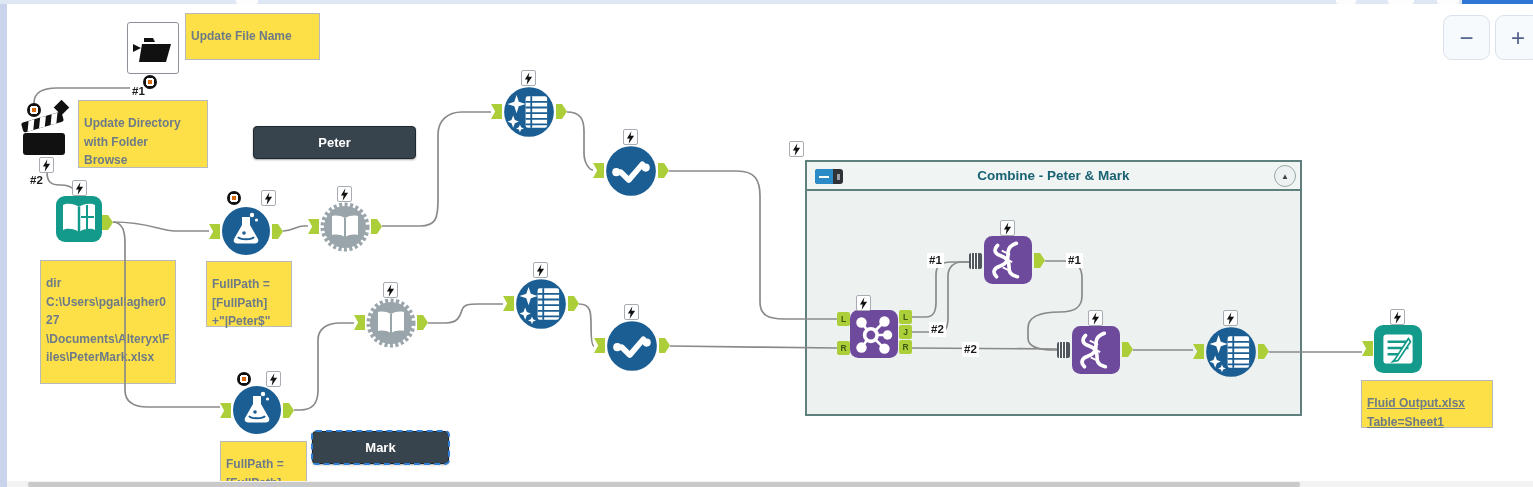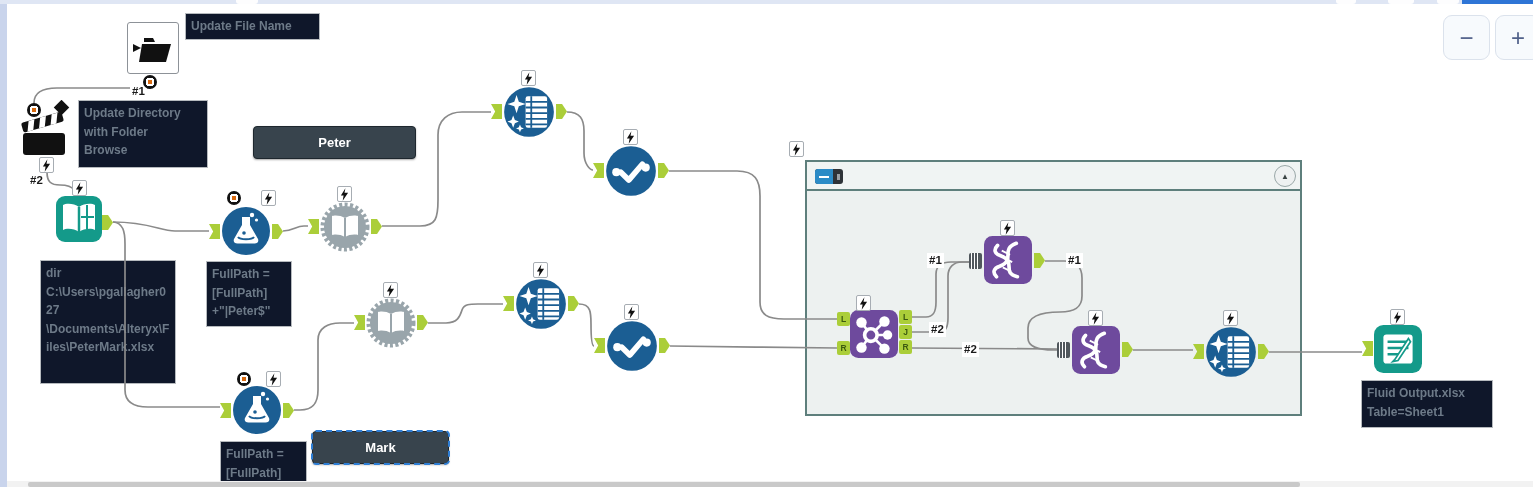--- a/index.html
+++ b/index.html
@@ -26,22 +26,22 @@
   .tc-header{position:absolute;left:0;top:0;right:0;height:29px;background:#f0f4f3;border-bottom:2px solid var(--container-border);}
   .tc-title{position:absolute;left:0;right:0;top:6px;text-align:center;font-weight:bold;font-size:13.5px;color:#186272;}
   .tc-toggle{position:absolute;left:8px;top:7px;width:28px;height:15px;border-radius:3px;overflow:hidden;background:#2e3338;}
   .tc-toggle::before{content:"";position:absolute;left:0;top:0;width:18px;height:15px;background:#2b8bc6;}
   .tc-toggle::after{content:"";position:absolute;left:4px;top:6.5px;width:10px;height:2.5px;background:#fff;}
   .tc-knob{position:absolute;right:3px;top:4.5px;width:3px;height:6px;background:#9aa0a5;}
   .tc-collapse{position:absolute;right:4px;top:3px;width:22px;height:22px;border-radius:50%;
      border:1.5px solid #9aa8a8;background:#eef1f1;display:flex;align-items:center;justify-content:center;
      font-size:8px;color:#3a4444;}
   
-  .ann{background:#0f172a;border:1px solid #b6babe;color:var(--ann-text);font-weight:700;font-size:12px;
-     line-height:1.55;padding:3px 5px;white-space:pre-wrap;word-break:break-all;z-index:2;}
+  .ann{background:#fde047;border:1px solid #b6babe;color:var(--ann-text);font-weight:700;font-size:12px;
+     line-height:1.55;padding:13px 5px;white-space:pre-wrap;word-break:break-all;z-index:2;}
   
   .comment{background:var(--comment-bg);border:1px solid #1e272e;border-radius:4px;color:#fff;
      font-weight:bold;font-size:13px;display:flex;align-items:center;justify-content:center;
      box-shadow:0 1px 2px rgba(0,0,0,.35);z-index:5;}
   .comment.selected{outline:2px dashed var(--selection);outline-offset:-1px;}
   
   svg.wires{left:0;top:0;width:1533px;height:487px;z-index:3;pointer-events:none;}
   svg.wires path{fill:none;stroke:var(--wire);stroke-width:1.7px;}
   
   .clabel{background:#fff;padding:0 2px;font-weight:700;font-size:11.5px;color:#1a1a1a;z-index:4;line-height:15px;}
@@ -77,39 +77,40 @@
   </div>
 <div class="abs zoom-btn" style="left:1495px;top:15px;width:46px;">
     <span>+</span>
   </div>
 
 <div class="abs tc">
   <div class="tc-header">
     <div class="tc-toggle">
         <div class="tc-knob"></div>
       </div>
+    <div class="tc-title">Combine - Peter &amp; Mark</div>
     <div class="tc-collapse">
         <span>▲</span>
       </div>
   </div>
 </div>
 
 <div class="abs ann" style="left:185px;top:13px;width:135px;">Update File Name</div>
 <div class="abs ann" style="left:78px;top:100px;width:130px;height:68px;">Update Directory
 with Folder
 Browse</div>
 <div class="abs ann" style="left:40px;top:260px;width:136px;height:124px;">dir
 C:\Users\pgallagher027
 \Documents\Alteryx\Files\PeterMark.xlsx</div>
 <div class="abs ann" style="left:206px;top:261px;width:86px;height:66px;">FullPath =
 [FullPath]
 +"|Peter$"</div>
 <div class="abs ann" style="left:220px;top:441px;width:87px;height:46px;overflow:hidden;">FullPath =
 [FullPath]</div>
-<div class="abs ann" style="left:1361px;top:380px;width:132px;height:48px;">Fluid Output.xlsx
+<div class="abs ann" style="left:1361px;top:380px;width:132px;height:48px;text-decoration:underline;">Fluid Output.xlsx
 Table=Sheet1</div>
 
 <svg class="wires abs">
   <path d="M34,103 C34,91 44,88 57,88 H150 V89"></path>
   <path d="M47,172 C47,182 51,185 60,185 C69,185 72,187 74,190"></path>
   <path d="M113,222 C150,222 160,231 175,231 H209"></path>
   <path d="M113,222 C123,223 125,231 125,244 V390 C125,402 134,407 148,407 H220"></path>
   <path d="M283,231 C293,231 296,226 304,226 H308"></path>
   <path d="M382,226 H420 C436,226 438,218 438,200 V135 C438,120 448,112 462,112 H491"></path>
   <path d="M567,112 C580,112 584,119 584,131 V153 C584,164 590,170 593,170"></path>

